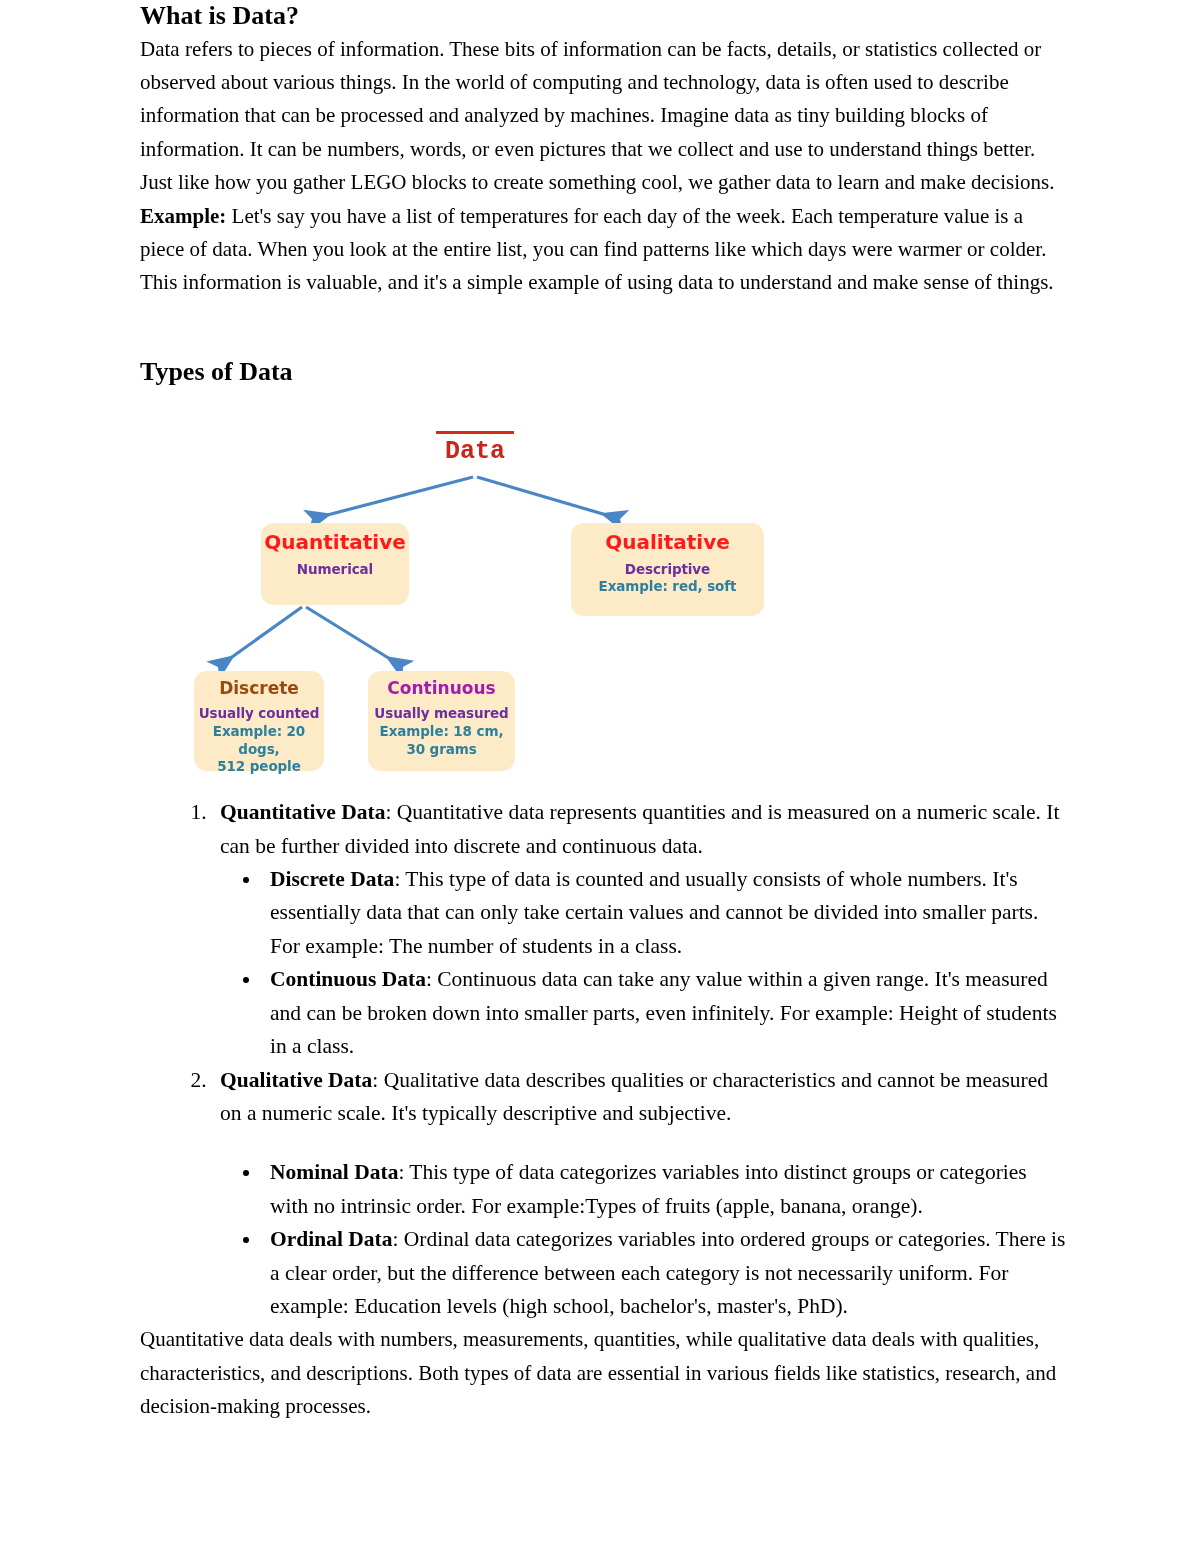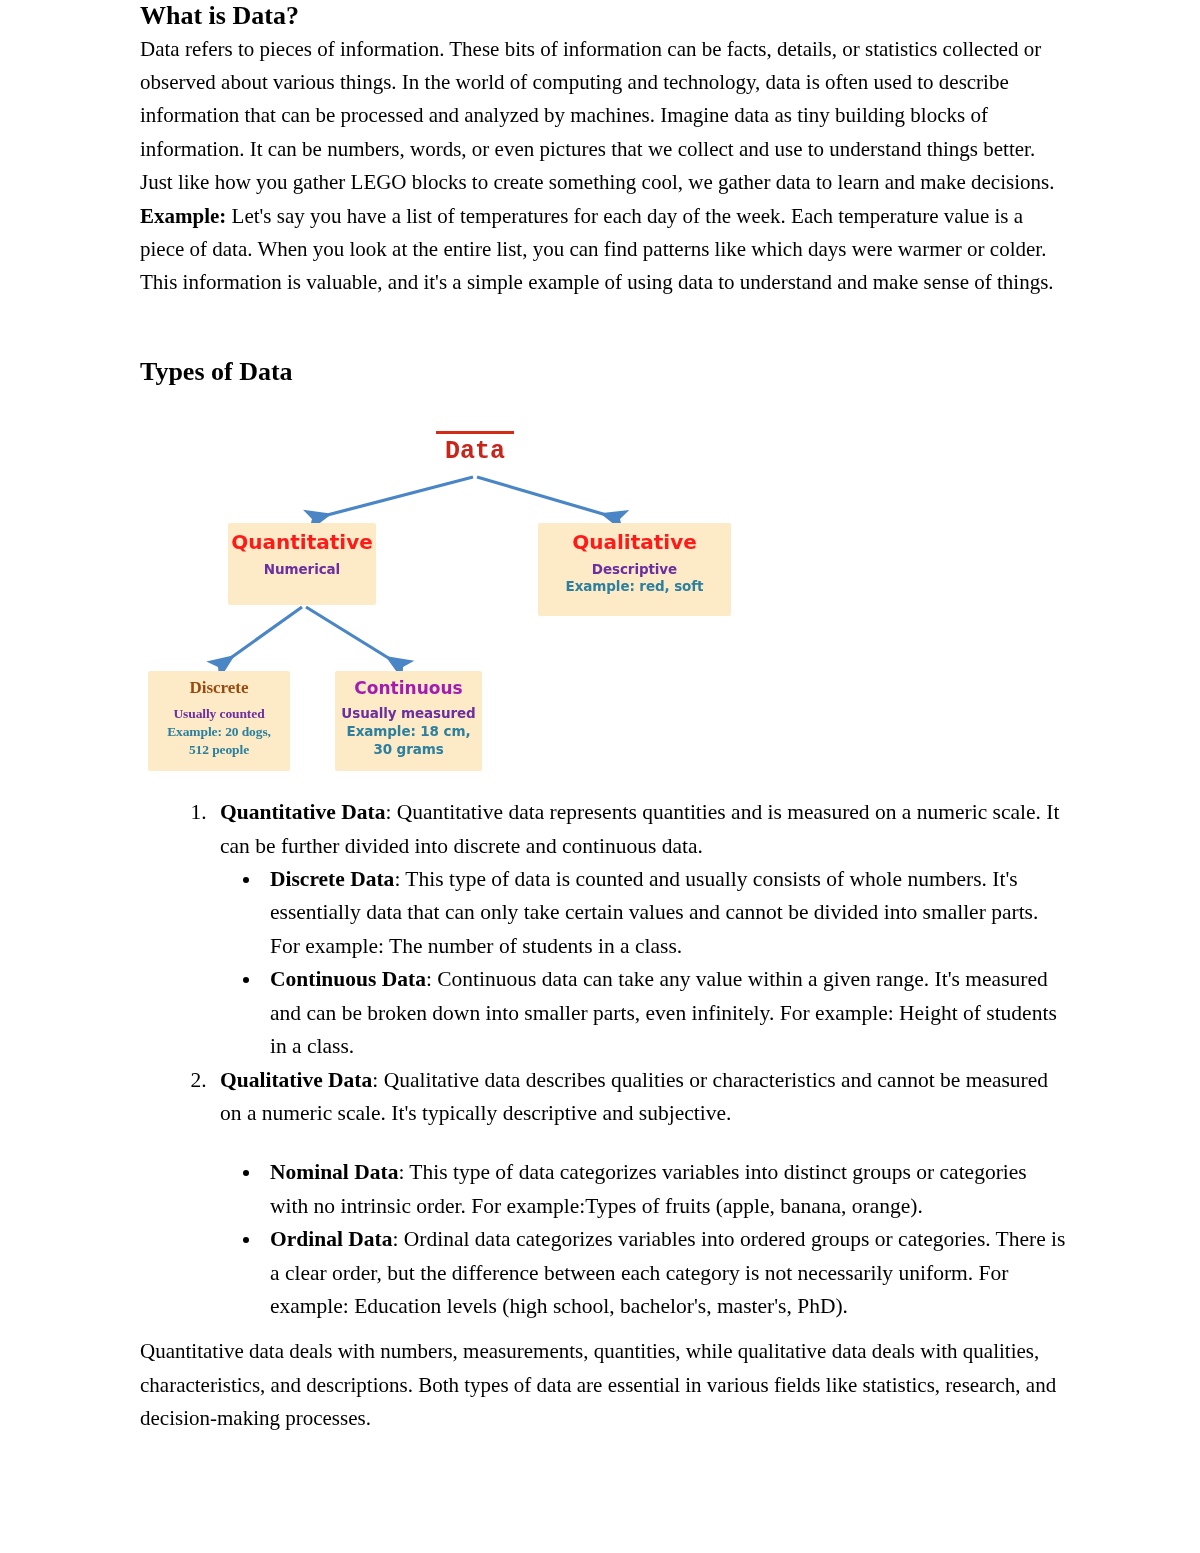--- a/index.html
+++ b/index.html
@@ -69,25 +69,26 @@
     margin-top: 27px;
   }
   .diagram-svg {
     position: absolute;
     left: 0;
     top: 0;
   }
   .node {
     position: absolute;
     background: #FCEBC6;
-    border-radius: 2px;
+    border-radius: 13px;
     box-sizing: border-box;
     text-align: center;
     font-family: "DejaVu Sans", "Liberation Sans", sans-serif;
     padding-top: 7px;
+    margin-left: 33px;
   }
   .node-title {
     font-weight: bold;
     display: block;
     line-height: 1.22;
   }
   .node-sub {
     display: block;
     font-weight: bold;
     color: #6B2FA0;
@@ -133,34 +134,34 @@
   .node-quant .node-title { color: #FF1A1A; font-size: 20px; }
   .node-quant .node-sub { margin-top: 6px; }
 
   .node-qual {
     left: 398px; top: 108px; width: 193px; height: 93px;
   }
   .node-qual .node-title { color: #FF1A1A; font-size: 20px; }
   .node-qual .node-sub { margin-top: 6px; }
 
   .node-disc {
-    left: 8px; top: 256px; width: 142px; height: 100px; font-family: Liberation Serif, serif;
+    left: 21px; top: 256px; width: 130px; height: 100px;
   }
   .node-disc .node-title { color: #9A4A0F; font-size: 17px; }
   .node-disc .node-sub { margin-top: 6px; }
 
   .node-cont {
     left: 195px; top: 256px; width: 147px; height: 100px;
   }
   .node-cont .node-title { color: #a21caf; font-size: 17px; }
   .node-cont .node-sub { margin-top: 6px; }
 
   
   ol.main-list {
-    margin: 9px 0 12px 0;
+    margin: 9px 0 0 0;
     padding-left: 72px;
     font-size: 21.5px;
     line-height: 33.4px;
   }
   ol.main-list > li {
     margin: 0;
     padding-left: 8px;
   }
   ul.sub-list {
     list-style-type: disc;

